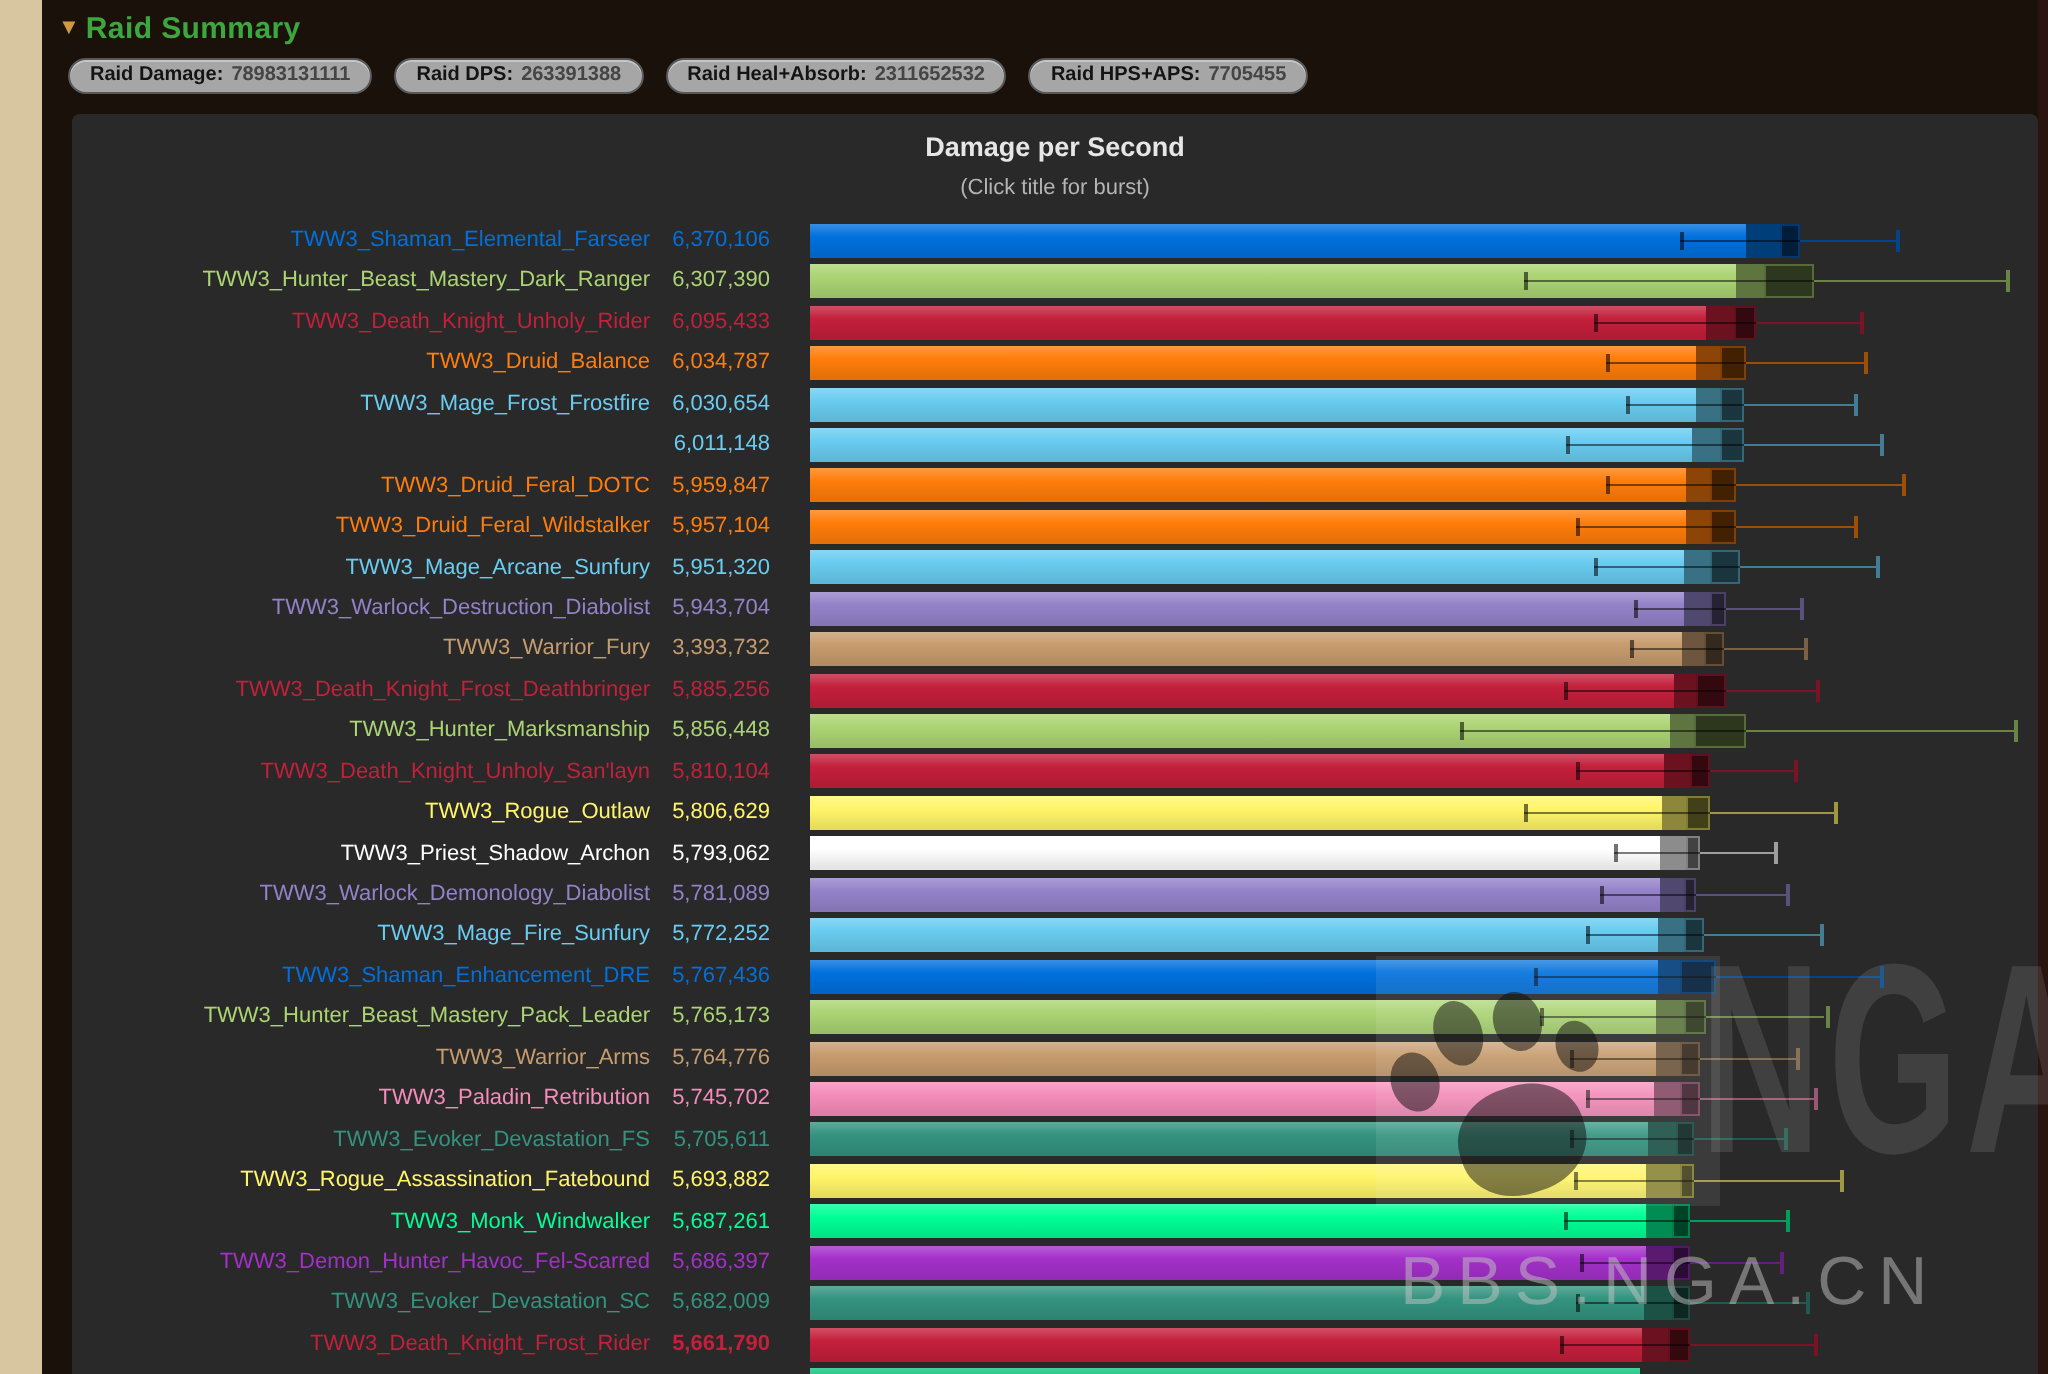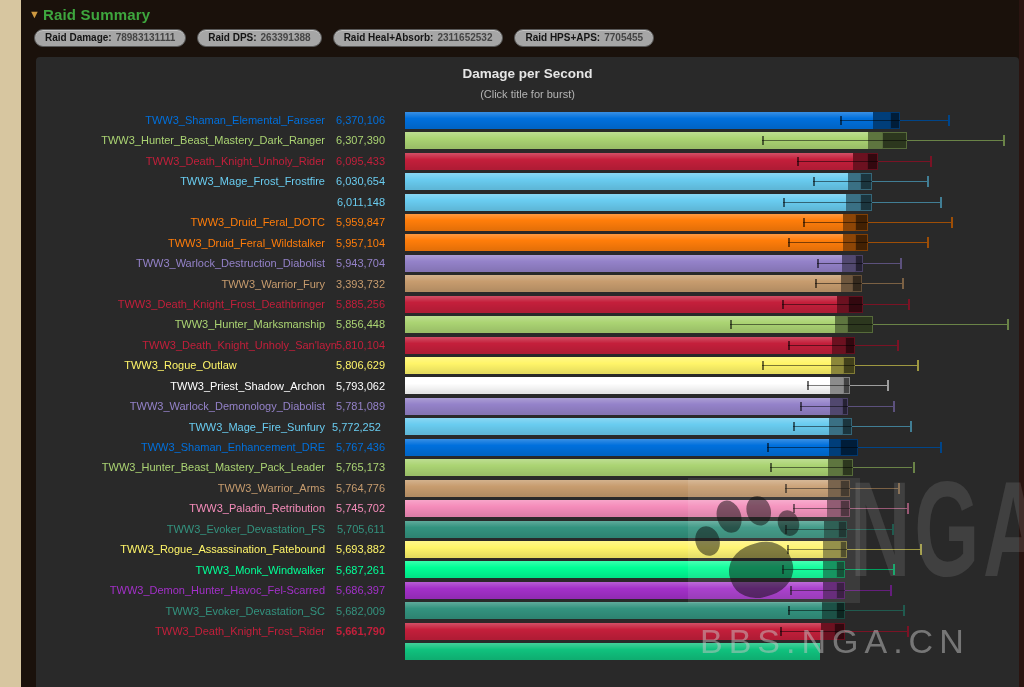--- a/index.html
+++ b/index.html
@@ -130,20 +130,33 @@
       <div class="bar" style="width: 72.9119%; background: rgb(196, 31, 59);"></div>
       <div class="seg2" style="left: 72.9119%; width: 2.32736%; background: rgb(108, 17, 32);"></div>
       <div class="seg3" style="left: 75.2392%; width: 1.79426%; background: rgb(51, 8, 15); border-color: rgb(98, 16, 30);"></div>
       <div class="wline" style="left: 77.0335%; width: 8.49282%; background: rgb(122, 19, 37);"></div>
       <div class="wcap" style="left: 85.5263%; background: rgb(122, 19, 37);"></div>
       <div class="iline" style="left: 63.8756%; width: 13.1579%;"></div>
       <div class="icap" style="left: 63.8756%;"></div>
     </div>
   </div>
       <div class="row">
+    <span class="rlabel" style="color: rgb(255, 125, 10);">TWW3_Druid_Balance</span>
+    <span class="rvalue" style="color: rgb(255, 125, 10);">6,034,787</span>
+    <div class="barwrap">
+      <div class="bar" style="width: 72.1864%; background: rgb(255, 125, 10);"></div>
+      <div class="seg2" style="left: 72.1864%; width: 1.85661%; background: rgb(140, 69, 6);"></div>
+      <div class="seg3" style="left: 74.0431%; width: 2.15311%; background: rgb(66, 33, 3); border-color: rgb(128, 63, 5);"></div>
+      <div class="wline" style="left: 76.1962%; width: 9.56938%; background: rgb(158, 78, 6);"></div>
+      <div class="wcap" style="left: 85.7656%; background: rgb(158, 78, 6);"></div>
+      <div class="iline" style="left: 64.8325%; width: 11.3636%;"></div>
+      <div class="icap" style="left: 64.8325%;"></div>
+    </div>
+  </div>
+      <div class="row">
     <span class="rlabel" style="color: rgb(105, 204, 240);">TWW3_Mage_Frost_Frostfire</span>
     <span class="rvalue" style="color: rgb(105, 204, 240);">6,030,654</span>
     <div class="barwrap">
       <div class="bar" style="width: 72.137%; background: rgb(105, 204, 240);"></div>
       <div class="seg2" style="left: 72.137%; width: 1.90605%; background: rgb(58, 112, 132);"></div>
       <div class="seg3" style="left: 74.0431%; width: 2.03349%; background: rgb(27, 53, 62); border-color: rgb(53, 102, 120);"></div>
       <div class="wline" style="left: 76.0766%; width: 8.97129%; background: rgb(65, 126, 149);"></div>
       <div class="wcap" style="left: 85.0478%; background: rgb(65, 126, 149);"></div>
       <div class="iline" style="left: 66.3876%; width: 9.689%;"></div>
       <div class="icap" style="left: 66.3876%;"></div>
@@ -181,20 +194,33 @@
       <div class="bar" style="width: 71.2572%; background: rgb(255, 125, 10);"></div>
       <div class="seg2" style="left: 71.2572%; width: 2.06813%; background: rgb(140, 69, 6);"></div>
       <div class="seg3" style="left: 73.3254%; width: 2.03349%; background: rgb(66, 33, 3); border-color: rgb(128, 63, 5);"></div>
       <div class="wline" style="left: 75.3589%; width: 9.689%; background: rgb(158, 78, 6);"></div>
       <div class="wcap" style="left: 85.0478%; background: rgb(158, 78, 6);"></div>
       <div class="iline" style="left: 62.3206%; width: 13.0383%;"></div>
       <div class="icap" style="left: 62.3206%;"></div>
     </div>
   </div>
       <div class="row">
+    <span class="rlabel" style="color: rgb(105, 204, 240);">TWW3_Mage_Arcane_Sunfury</span>
+    <span class="rvalue" style="color: rgb(105, 204, 240);">5,951,320</span>
+    <div class="barwrap">
+      <div class="bar" style="width: 71.188%; background: rgb(105, 204, 240);"></div>
+      <div class="seg2" style="left: 71.188%; width: 2.13732%; background: rgb(58, 112, 132);"></div>
+      <div class="seg3" style="left: 73.3254%; width: 2.39234%; background: rgb(27, 53, 62); border-color: rgb(53, 102, 120);"></div>
+      <div class="wline" style="left: 75.7177%; width: 11.1244%; background: rgb(65, 126, 149);"></div>
+      <div class="wcap" style="left: 86.8421%; background: rgb(65, 126, 149);"></div>
+      <div class="iline" style="left: 63.8756%; width: 11.8421%;"></div>
+      <div class="icap" style="left: 63.8756%;"></div>
+    </div>
+  </div>
+      <div class="row">
     <span class="rlabel" style="color: rgb(148, 130, 201);">TWW3_Warlock_Destruction_Diabolist</span>
     <span class="rvalue" style="color: rgb(148, 130, 201);">5,943,704</span>
     <div class="barwrap">
       <div class="bar" style="width: 71.0969%; background: rgb(148, 130, 201);"></div>
       <div class="seg2" style="left: 71.0969%; width: 2.22842%; background: rgb(81, 72, 111);"></div>
       <div class="seg3" style="left: 73.3254%; width: 1.19617%; background: rgb(38, 34, 52); border-color: rgb(74, 65, 101);"></div>
       <div class="wline" style="left: 74.5215%; width: 6.10048%; background: rgb(92, 81, 125);"></div>
       <div class="wcap" style="left: 80.622%; background: rgb(92, 81, 125);"></div>
       <div class="iline" style="left: 67.1053%; width: 7.41627%;"></div>
       <div class="icap" style="left: 67.1053%;"></div>
@@ -233,34 +259,34 @@
       <div class="bar" style="width: 70.0532%; background: rgb(171, 212, 115);"></div>
       <div class="seg2" style="left: 70.0532%; width: 1.95636%; background: rgb(94, 117, 63);"></div>
       <div class="seg3" style="left: 72.0096%; width: 4.1866%; background: rgb(44, 55, 30); border-color: rgb(86, 106, 58);"></div>
       <div class="wline" style="left: 76.1962%; width: 21.7703%; background: rgb(106, 131, 71);"></div>
       <div class="wcap" style="left: 97.9665%; background: rgb(106, 131, 71);"></div>
       <div class="iline" style="left: 52.8708%; width: 23.3254%;"></div>
       <div class="icap" style="left: 52.8708%;"></div>
     </div>
   </div>
       <div class="row">
-    <span class="rlabel" style="color: rgb(196, 31, 59); padding-left: 12px;">TWW3_Death_Knight_Unholy_San'layn</span>
+    <span class="rlabel" style="color: rgb(196, 31, 59);">TWW3_Death_Knight_Unholy_San'layn</span>
     <span class="rvalue" style="color: rgb(196, 31, 59);">5,810,104</span>
     <div class="barwrap">
       <div class="bar" style="width: 69.4989%; background: rgb(196, 31, 59);"></div>
       <div class="seg2" style="left: 69.4989%; width: 2.15187%; background: rgb(108, 17, 32);"></div>
       <div class="seg3" style="left: 71.6507%; width: 1.67464%; background: rgb(51, 8, 15); border-color: rgb(98, 16, 30);"></div>
       <div class="wline" style="left: 73.3254%; width: 6.81818%; background: rgb(122, 19, 37);"></div>
       <div class="wcap" style="left: 80.1435%; background: rgb(122, 19, 37);"></div>
       <div class="iline" style="left: 62.3206%; width: 11.0048%;"></div>
       <div class="icap" style="left: 62.3206%;"></div>
     </div>
   </div>
       <div class="row">
-    <span class="rlabel" style="color: rgb(255, 245, 105); text-align: center;">TWW3_Rogue_Outlaw</span>
+    <span class="rlabel" style="color: rgb(255, 245, 105);">TWW3_Rogue_Outlaw</span>
     <span class="rvalue" style="color: rgb(255, 245, 105);">5,806,629</span>
     <div class="barwrap">
       <div class="bar" style="width: 69.4573%; background: rgb(255, 245, 105);"></div>
       <div class="seg2" style="left: 69.4573%; width: 1.83458%; background: rgb(140, 135, 58);"></div>
       <div class="seg3" style="left: 71.2919%; width: 2.03349%; background: rgb(66, 64, 27); border-color: rgb(128, 123, 53);"></div>
       <div class="wline" style="left: 73.3254%; width: 10.0478%; background: rgb(158, 152, 65);"></div>
       <div class="wcap" style="left: 83.3732%; background: rgb(158, 152, 65);"></div>
       <div class="iline" style="left: 58.134%; width: 15.1914%;"></div>
       <div class="icap" style="left: 58.134%;"></div>
     </div>
@@ -286,21 +312,21 @@
       <div class="seg2" style="left: 69.1518%; width: 2.02047%; background: rgb(81, 72, 111);"></div>
       <div class="seg3" style="left: 71.1722%; width: 0.956938%; background: rgb(38, 34, 52); border-color: rgb(74, 65, 101);"></div>
       <div class="wline" style="left: 72.1292%; width: 7.29665%; background: rgb(92, 81, 125);"></div>
       <div class="wcap" style="left: 79.4258%; background: rgb(92, 81, 125);"></div>
       <div class="iline" style="left: 64.3541%; width: 7.77512%;"></div>
       <div class="icap" style="left: 64.3541%;"></div>
     </div>
   </div>
       <div class="row">
     <span class="rlabel" style="color: rgb(105, 204, 240);">TWW3_Mage_Fire_Sunfury</span>
-    <span class="rvalue" style="color: rgb(105, 204, 240); text-align: center;">5,772,252</span>
+    <span class="rvalue" style="color: rgb(105, 204, 240);">5,772,252</span>
     <div class="barwrap">
       <div class="bar" style="width: 69.0461%; background: rgb(105, 204, 240);"></div>
       <div class="seg2" style="left: 69.0461%; width: 2.12617%; background: rgb(58, 112, 132);"></div>
       <div class="seg3" style="left: 71.1722%; width: 1.55502%; background: rgb(27, 53, 62); border-color: rgb(53, 102, 120);"></div>
       <div class="wline" style="left: 72.7273%; width: 9.44976%; background: rgb(65, 126, 149);"></div>
       <div class="wcap" style="left: 82.177%; background: rgb(65, 126, 149);"></div>
       <div class="iline" style="left: 63.1579%; width: 9.56938%;"></div>
       <div class="icap" style="left: 63.1579%;"></div>
     </div>
   </div>

